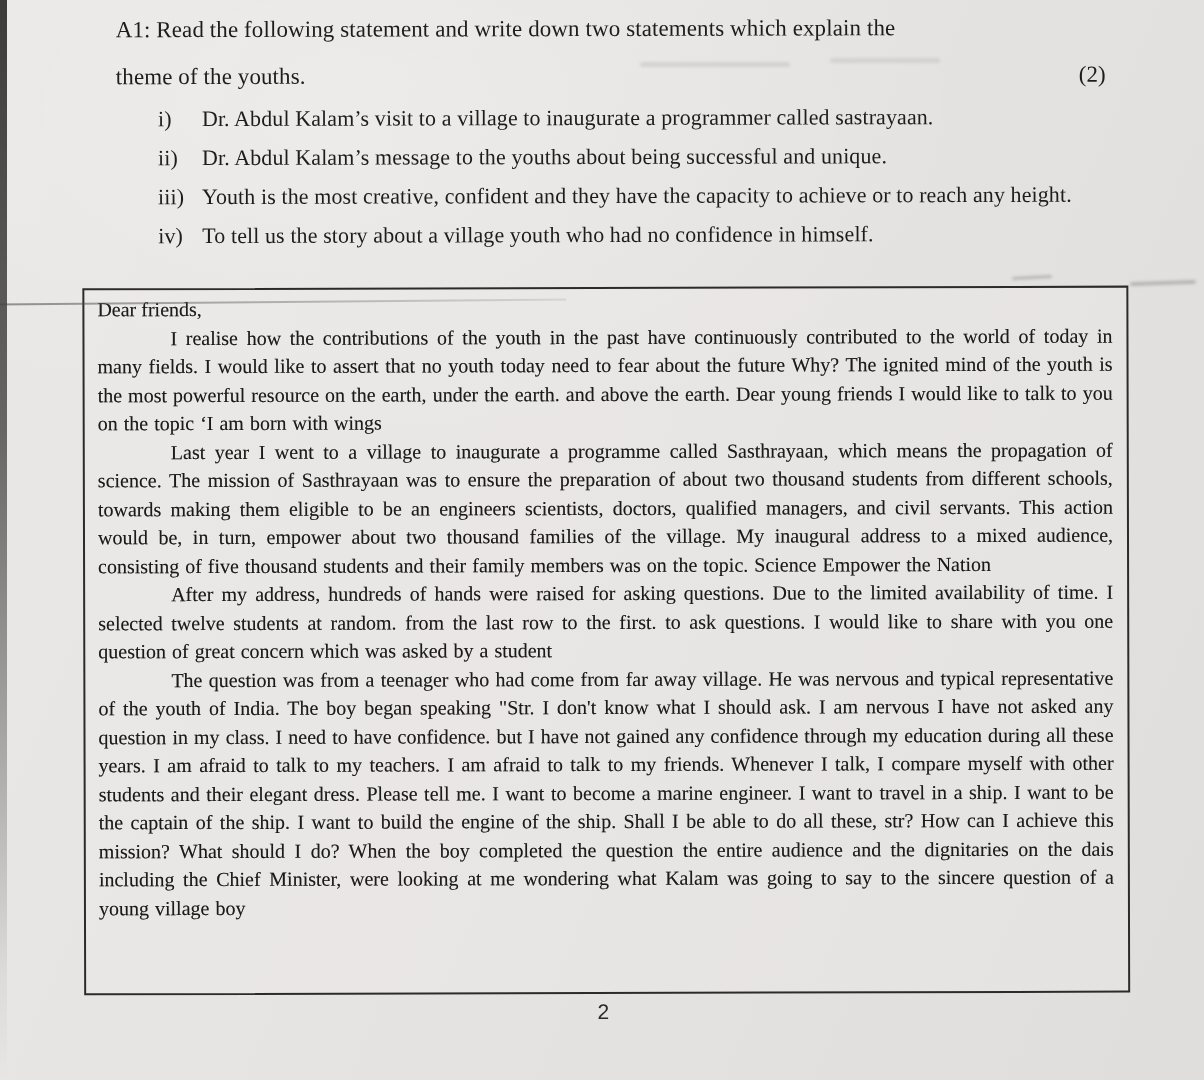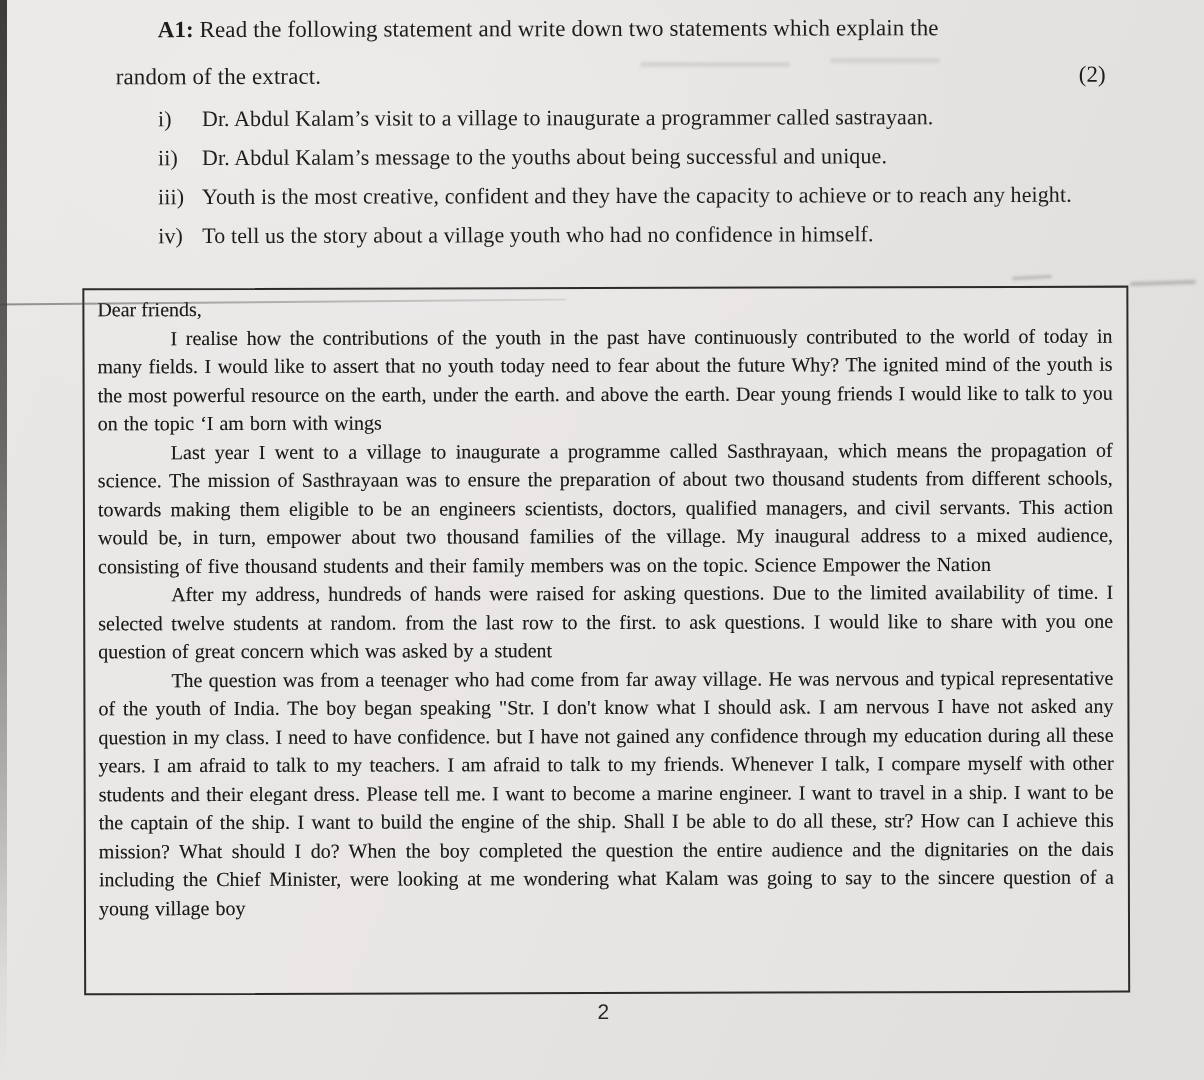--- a/index.html
+++ b/index.html
@@ -58,21 +58,21 @@
 
   .question {
     position: absolute;
     left: 117px;
     top: 16px;
     width: 990px;
     font-size: 23px;
     letter-spacing: 0.1px;
   }
   .q-line1 { white-space: nowrap; }
-  .q-label { font-weight: bold; margin-left: 42px; }
+  .q-label { font-weight: normal; }
   .q-line2-row {
     margin-top: 21px;
     display: flex;
     justify-content: space-between;
     align-items: baseline;
   }
   .options {
     position: absolute;
     left: 159px;
     top: 100px;
@@ -137,21 +137,21 @@
   <div class="scan-edge"></div>
 
   <div class="tilt">
 
     <div class="question">
       <div class="q-line1">
         <span class="q-label">A1:</span>
         <span>Read the following statement and write down two statements which explain the</span>
       </div>
       <div class="q-line2-row">
-        <span>random of the extract.</span>
+        <span>theme of the youths.</span>
         <span>(2)</span>
       </div>
     </div>
 
     <div class="options">
       <div class="option">
         <span class="numeral">i)</span><span>Dr. Abdul Kalam’s visit to a village to inaugurate a programmer called sastrayaan.</span>
       </div>
       <div class="option">
         <span class="numeral">ii)</span><span>Dr. Abdul Kalam’s message to the youths about being successful and unique.</span>

